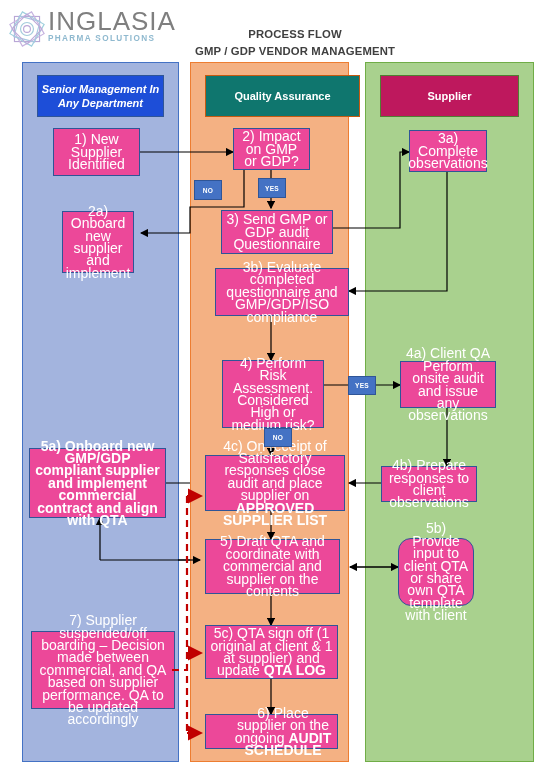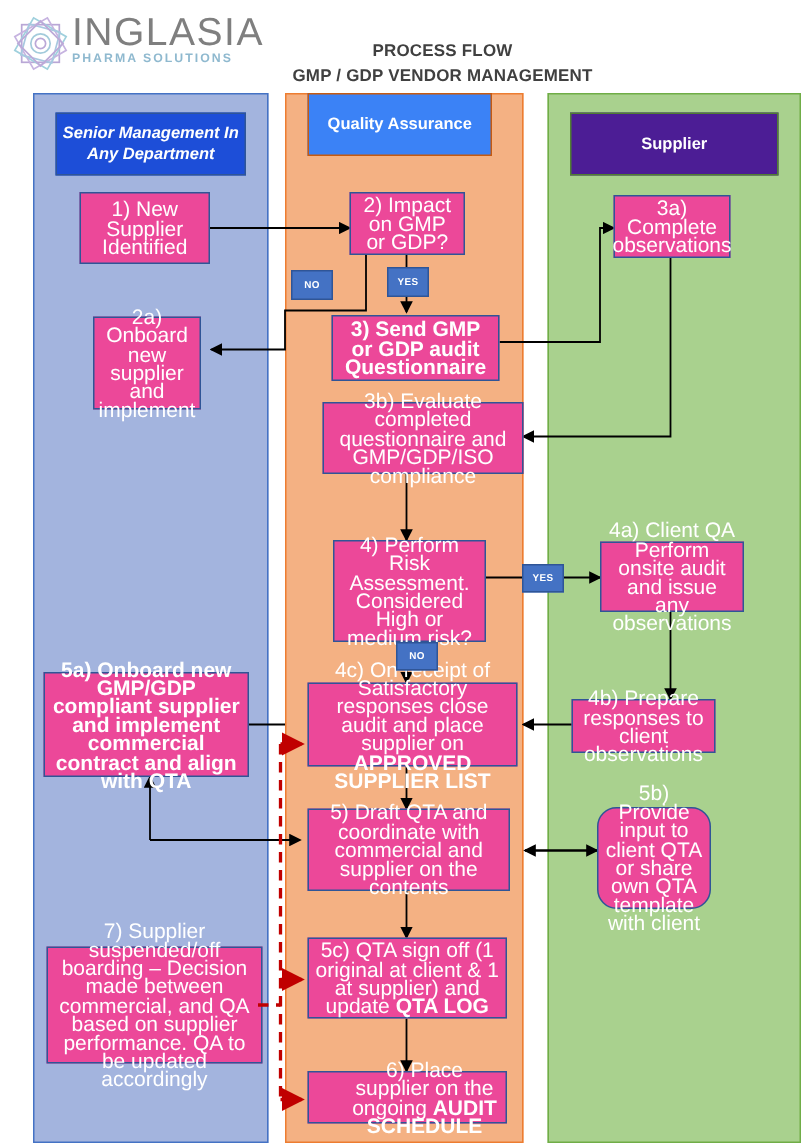--- a/index.html
+++ b/index.html
@@ -39,26 +39,26 @@
     align-items:center; justify-content:center;
     color:#ffffff; font-weight:700; font-size:11px; line-height:14px;
   }
 
   #lane-blue   { left:22px;  top:62px; width:157px; height:700px; }
   #lane-blue   .lane-body { background:#a3b4de; border:1.5px solid #4472c4; }
   #lane-blue   .lane-head { left:15px; top:13px; width:127px; height:42px;
                             background:#1d4ed8; border:1.5px solid #2f5597;font-style:italic; }
   #lane-orange { left:190px; top:62px; width:159px; height:700px; }
   #lane-orange .lane-body { background:#f4b183; border:1.5px solid #ed7d31; }
-  #lane-orange .lane-head { left:15px; top:0; width:123px; height:42px;
-                            background:#3b82f6; border:1.5px solid #c55a11; }
+  #lane-orange .lane-head { left:15px; top:13px; width:155px; height:42px;
+                            background:#0f766e; border:1.5px solid #c55a11; }
   #lane-green  { left:365px; top:62px; width:169px; height:700px; }
   #lane-green  .lane-body { background:#a9d18e; border:1.5px solid #70ad47; }
   #lane-green  .lane-head { left:15px; top:13px; width:139px; height:42px;
-                            background:#4c1d95; border:1.5px solid #507e32; }
+                            background:#be185d; border:1.5px solid #507e32; }
 
   
   .node {
     position:absolute; background:#ec4899; border:1.5px solid #2f5597;
     color:#ffffff; display:flex; align-items:center; justify-content:center;
     text-align:center; font-size:14px; line-height:12.4px; padding:2px 4px;
     z-index:6;
   }
   .node b { font-weight:700; }
 
@@ -171,21 +171,21 @@
     </div>
 
   <div class="node" id="n3a" style="left:409px; top:130px; width:78px;  height:42px;">
     <span>3a) Complete observations</span>
     </div>
 
   <div class="node" id="n2a" style="left:62px;  top:211px; width:72px;  height:62px;">
     <span>2a) Onboard new supplier and implement</span>
     </div>
 
-  <div class="node" id="n3" style="left:221px; top:210px; width:112px; height:44px;font-weight:bold;">
+  <div class="node" id="n3" style="left:221px; top:210px; width:112px; height:44px;">
     <span>3) Send GMP or GDP audit Questionnaire</span>
     </div>
 
   <div class="node" id="n3b" style="left:215px; top:268px; width:134px; height:48px;">
     <span>3b) Evaluate completed questionnaire and GMP/GDP/ISO compliance</span>
     </div>
 
   <div class="node" id="n4" style="left:222px; top:360px; width:102px; height:68px;">
     <span>4) Perform Risk Assessment. Considered High or medium risk?</span>
     </div>

